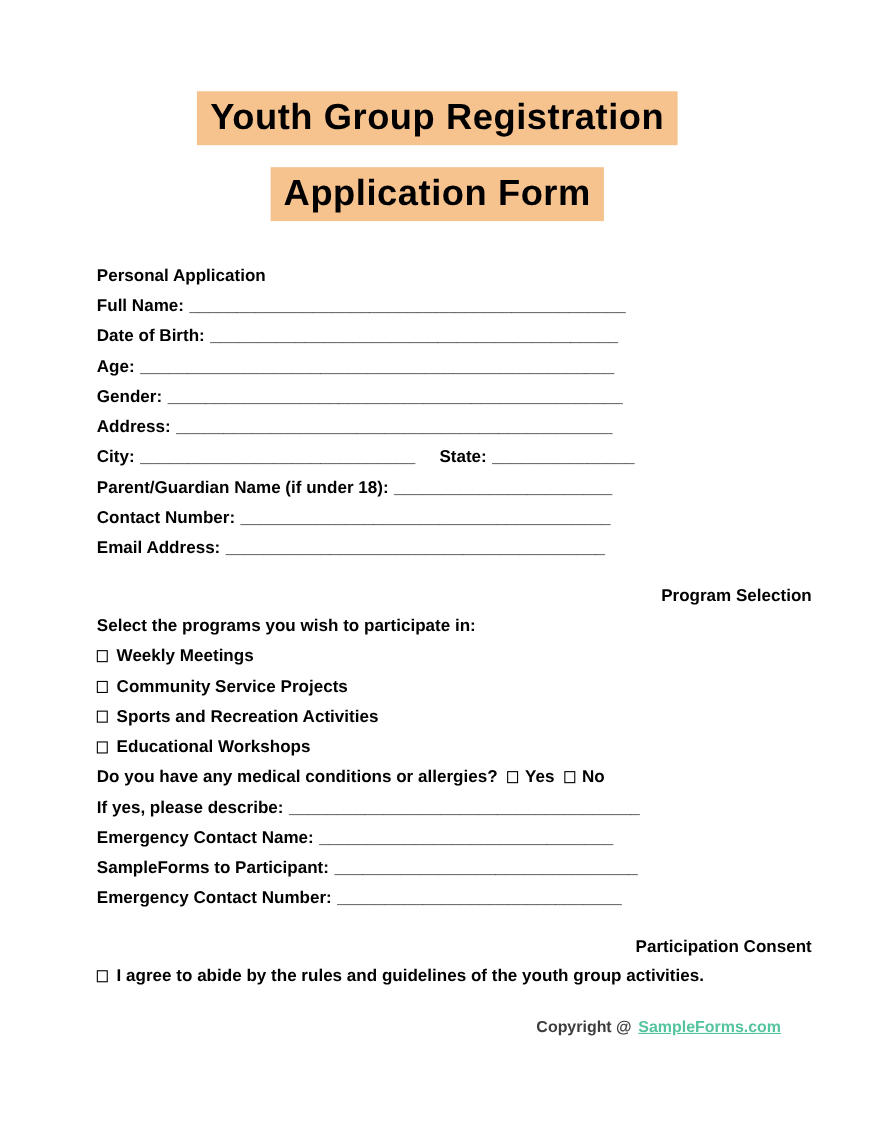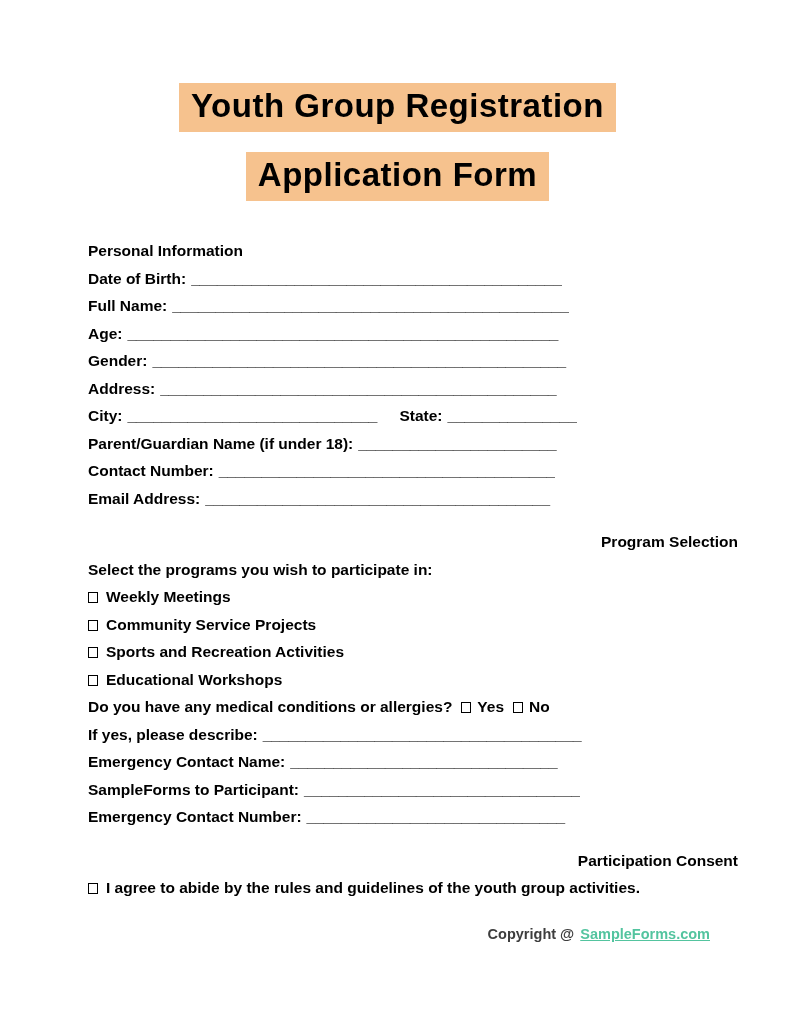--- a/index.html
+++ b/index.html
@@ -79,27 +79,27 @@
     <div class="title-row">
       <span class="hl">Youth Group Registration</span>
     </div>
     <div class="title-row">
       <span class="hl">Application Form</span>
     </div>
   </header>
 
   <main class="content">
 
-    <div class="row">Personal Information</div>
+    <div class="row">Personal Application</div>
 
     <div class="row">
-      <span class="lbl">Date of Birth:</span><span class="line">___________________________________________</span>
+      <span class="lbl">Full Name:</span><span class="line">______________________________________________</span>
     </div>
     <div class="row">
-      <span class="lbl">Full Name:</span><span class="line">______________________________________________</span>
+      <span class="lbl">Date of Birth:</span><span class="line">___________________________________________</span>
     </div>
     <div class="row">
       <span class="lbl">Age:</span><span class="line">__________________________________________________</span>
     </div>
     <div class="row">
       <span class="lbl">Gender:</span><span class="line">________________________________________________</span>
     </div>
     <div class="row">
       <span class="lbl">Address:</span><span class="line">______________________________________________</span>
     </div>

